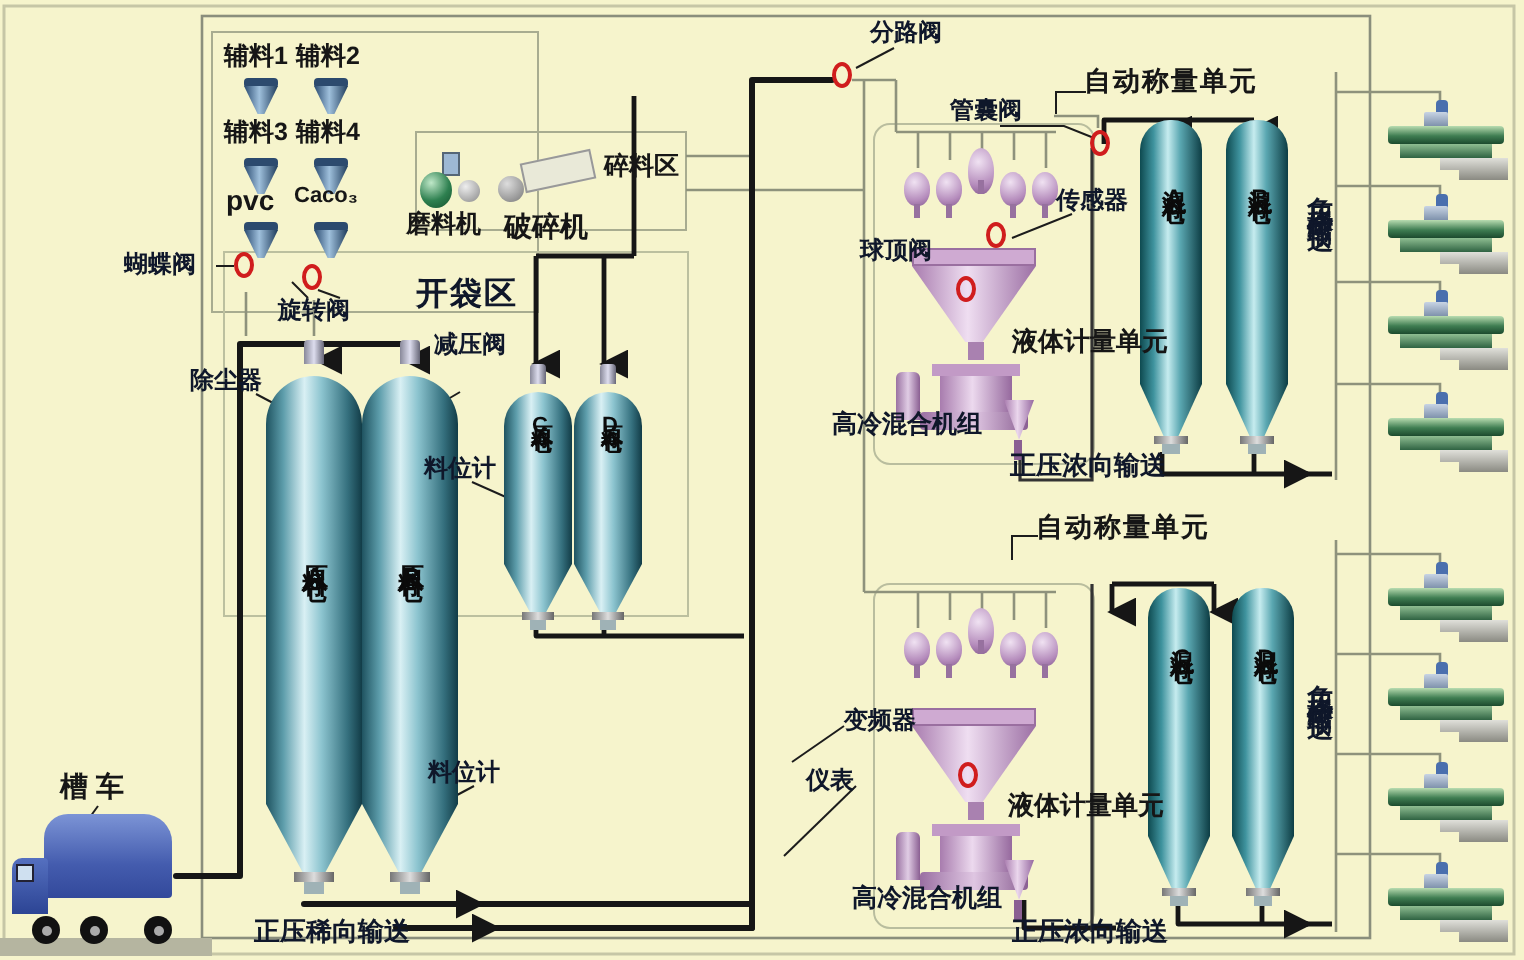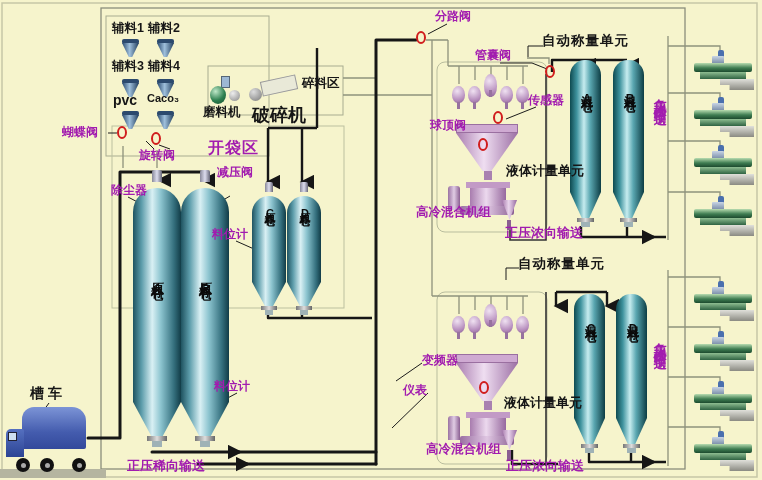--- a/index.html
+++ b/index.html
@@ -2,21 +2,21 @@
 <html><head>
 <meta charset="utf-8">
 <style>
   html,body{margin:0;padding:0;background:#fff;}
   #stage{position:relative;width:762px;height:480px;background:#f6f4cc;overflow:hidden;
          font-family:"Liberation Sans","DejaVu Sans",sans-serif;}
   #pipes{position:absolute;left:0;top:0;z-index:1;}
   .comp{position:absolute;z-index:2;}
   .comp i{position:absolute;display:block;}
   
-  .lbl{position:absolute;z-index:5;font-weight:bold;font-size:12px;color:#a21caf;
+  .lbl{position:absolute;z-index:5;font-weight:bold;font-size:12px;color:#0f172a;
        white-space:nowrap;line-height:1.05;}
   .lbl.k{color:#161616;}
   .vtext{writing-mode:vertical-rl;text-orientation:upright;letter-spacing:3px;}
   
   .ovalve{position:absolute;z-index:4;width:10px;height:13px;border:2px solid #d01d1d;
           border-radius:50%;box-sizing:border-box;background:transparent;}
   
   .bhop{width:17px;height:18px;}
   .bhop .rim{left:0;top:0;width:17px;height:5px;background:#2c4a6e;border-radius:2px;}
   .bhop .fun{left:0;top:4px;width:17px;height:14px;
@@ -392,23 +392,23 @@
   <span class="lbl k" style="left:112px;top:22px;font-size:12.5px">辅料1</span>
   <span class="lbl k" style="left:148px;top:22px;font-size:12.5px">辅料2</span>
   <span class="lbl k" style="left:112px;top:60px;font-size:12.5px">辅料3</span>
   <span class="lbl k" style="left:148px;top:60px;font-size:12.5px">辅料4</span>
   <span class="lbl k" style="left:113px;top:93px;font-size:14px">pvc</span>
   <span class="lbl k" style="left:147px;top:93px;font-size:11px">Caco₃</span>
   <span class="lbl" style="left:62px;top:126px">蝴蝶阀</span>
   <span class="lbl" style="left:139px;top:149px">旋转阀</span>
   <span class="lbl" style="left:208px;top:140px;font-size:16px;letter-spacing:1px">开袋区</span>
   <span class="lbl k" style="left:203px;top:106px;font-size:12.5px">磨料机</span>
-  <span class="lbl k" style="left:252px;top:106px;font-size:18px">破碎机</span>
+  <span class="lbl k" style="left:252px;top:106px;font-size:14px">破碎机</span>
   <span class="lbl k" style="left:302px;top:77px;font-size:12.5px">碎料区</span>
-  <span class="lbl" style="left:111px;top:184px">除尘器</span>
+  <span class="lbl" style="left:95px;top:184px">除尘器</span>
   <span class="lbl" style="left:217px;top:166px">减压阀</span>
   <span class="lbl" style="left:212px;top:228px">料位计</span>
   <span class="lbl" style="left:214px;top:380px">料位计</span>
   <span class="lbl" style="left:127px;top:459px;font-size:13px">正压稀向输送</span>
   <span class="lbl k" style="left:30px;top:386px;font-size:14px;letter-spacing:4px">槽车</span>
   <span class="lbl" style="left:435px;top:10px">分路阀</span>
   <span class="lbl" style="left:475px;top:49px">管囊阀</span>
   <span class="lbl" style="left:528px;top:94px">传感器</span>
   <span class="lbl" style="left:430px;top:119px">球顶阀</span>
   <span class="lbl k" style="left:542px;top:34px;font-size:13.5px;letter-spacing:1px">自动称量单元</span>

